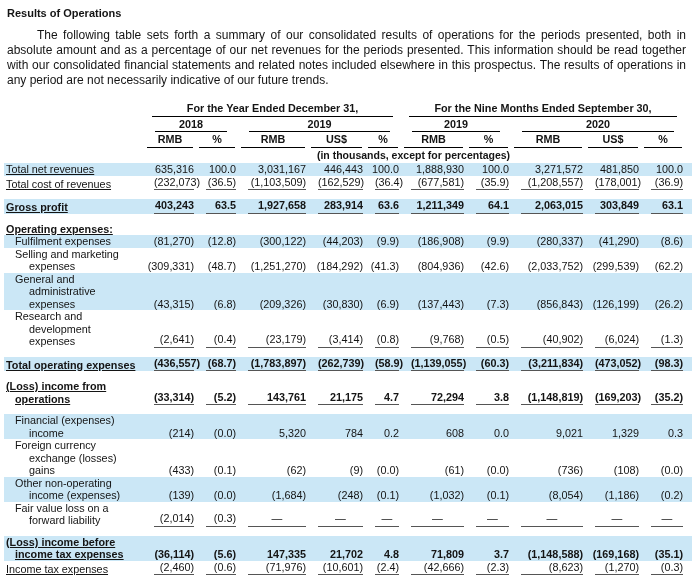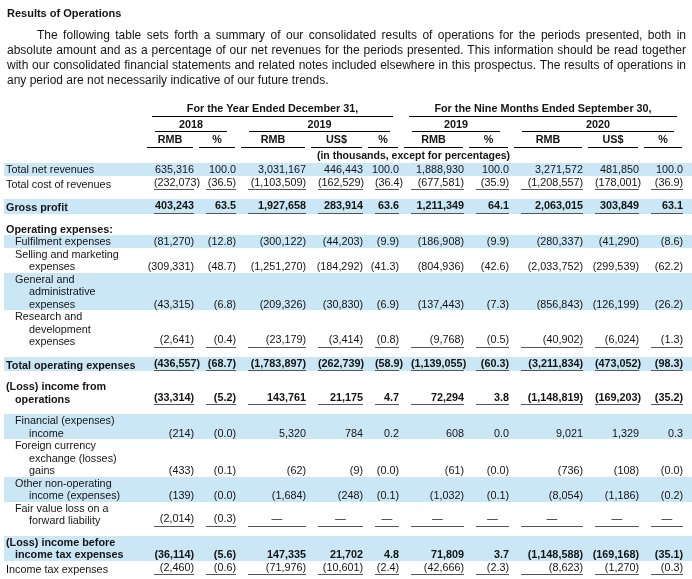--- a/index.html
+++ b/index.html
@@ -45,21 +45,21 @@
   .gl{border-bottom:1.5px solid var(--hrule);padding-bottom:1px;margin:0 6px;white-space:nowrap;}
   .yl{border-bottom:1.5px solid var(--hrule);padding-bottom:1px;margin:0 9px;}
   .cl{border-bottom:1.5px solid var(--hrule);padding-bottom:1px;margin:0 1px;text-align:center;}
   .units{
     text-align:center;font-weight:bold;font-size:10.5px;
     padding:1px 0 2px 0;white-space:nowrap;
   }
   tbody tr.hl td{background:var(--hl);}
   tbody tr.bold td{font-weight:bold;}
   td.lbl{text-align:left;white-space:pre-line;}
-  td.lbl.i0{padding-left:11px;text-indent:-9px;}
+  td.lbl.i0{padding-left:11px;text-indent:-9px;text-decoration:underline;}
   td.lbl.i1{padding-left:25px;text-indent:-14px;}
   td.num{text-align:right;white-space:nowrap;}
   .rule{
     border-bottom:1px solid var(--rule);
     margin-left:8px;
     padding-bottom:1px;
   }
   .rule.dash{text-align:center;}
   tr.sp td{height:9px;background:#fff !important;padding:0;line-height:9px;}
 </style>

